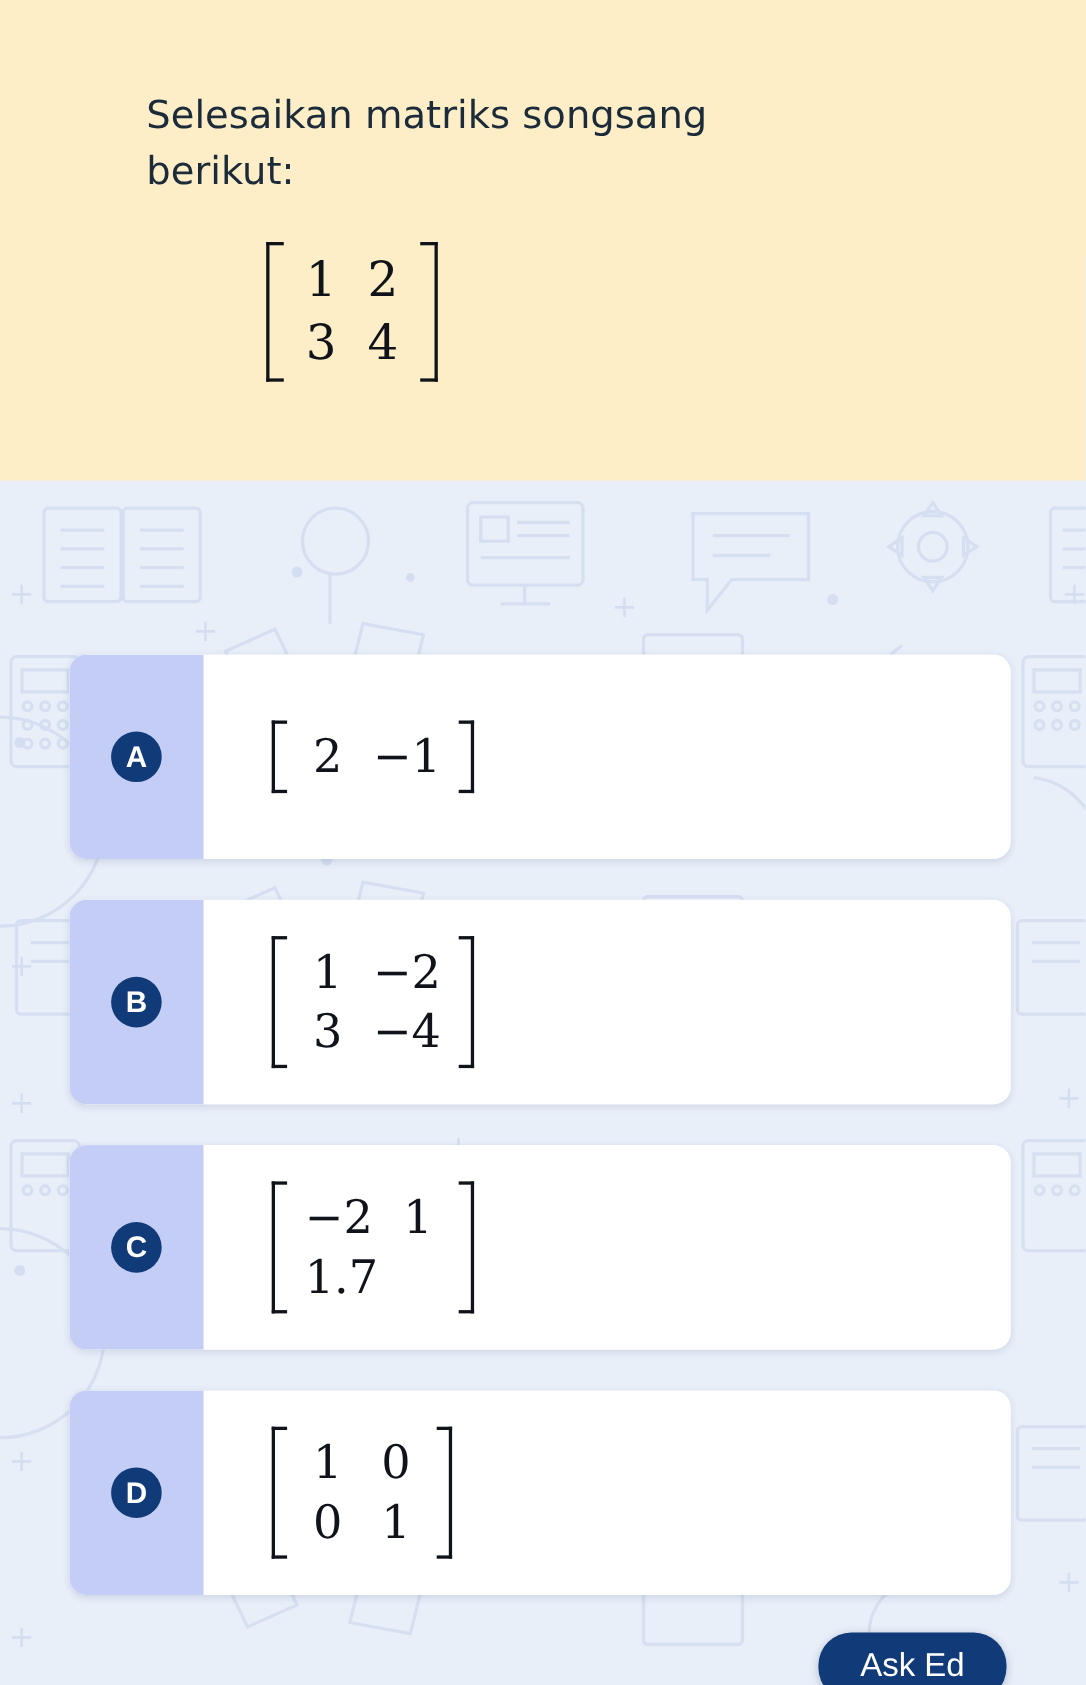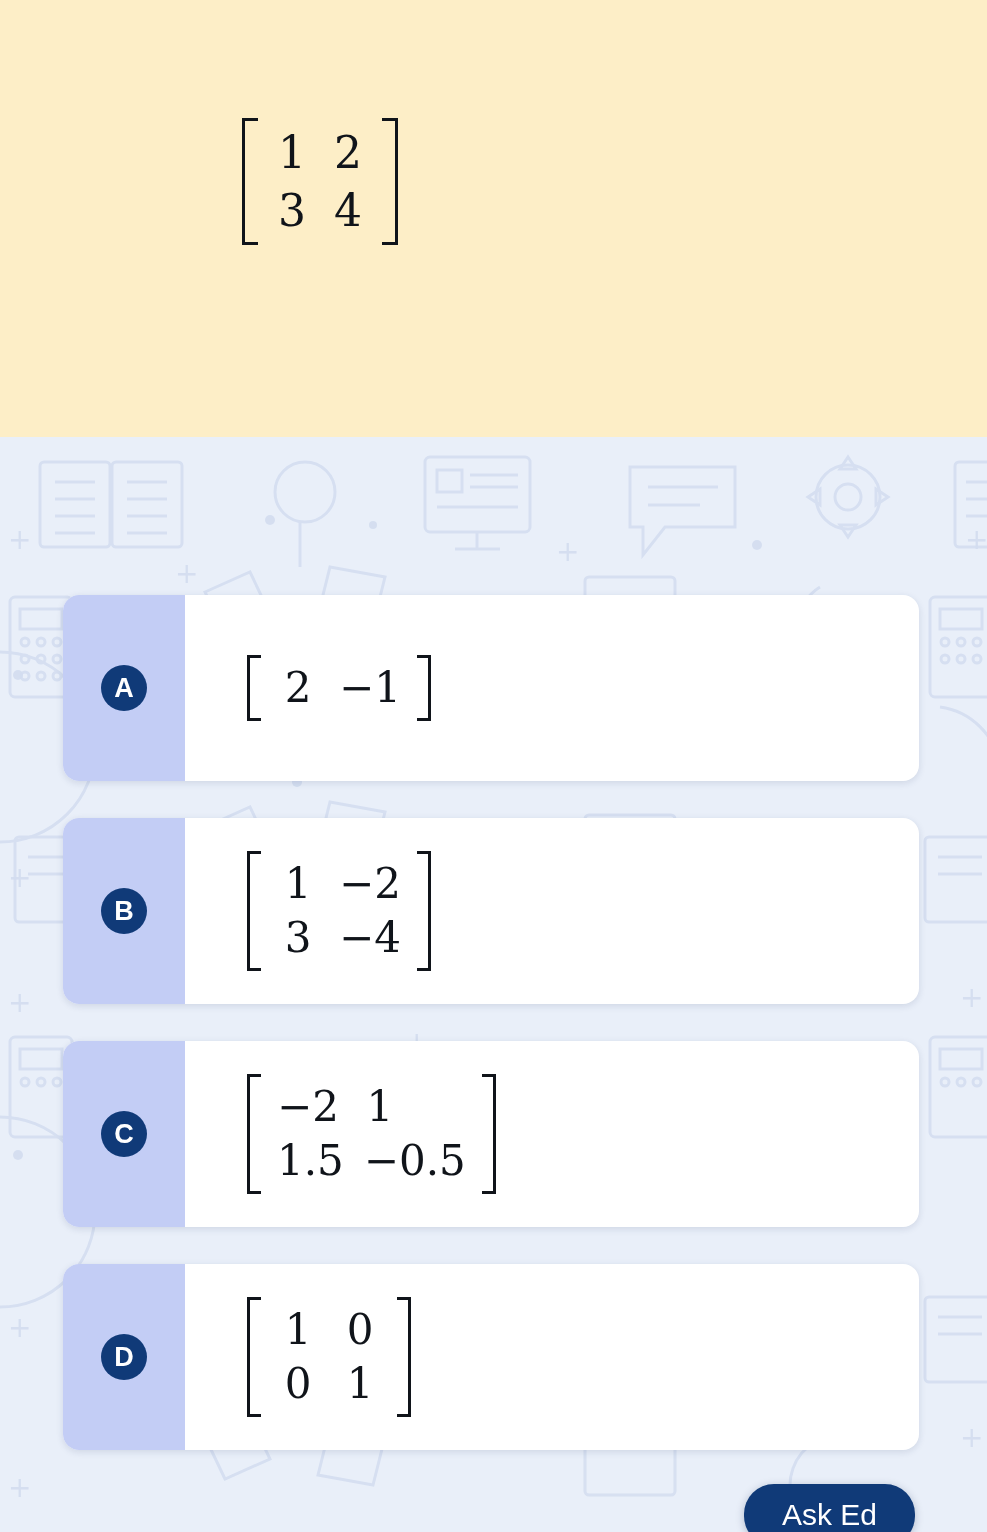--- a/index.html
+++ b/index.html
@@ -284,20 +284,24 @@
       <circle cx="757" cy="108" r="5"></circle>
       <circle cx="18" cy="238" r="5"></circle>
       <circle cx="297" cy="345" r="5"></circle>
       <circle cx="757" cy="610" r="5"></circle>
       <circle cx="18" cy="718" r="5"></circle>
     </g>
   </svg>
 </div>
 
 <div class="question-banner">
+  <div class="question-text">
+    <span>Selesaikan matriks songsang</span><br>
+    <span>berikut:</span>
+  </div>
   <div class="question-matrix">
     <div class="matrix size-q">
       <div class="bracket left"></div>
       <div class="matrix-body">
         <div class="matrix-row">
           <span class="matrix-cell">1</span>
           <span class="matrix-cell">2</span>
         </div>
         <div class="matrix-row">
           <span class="matrix-cell">3</span>
@@ -357,22 +361,21 @@
     </div>
     <div class="option-content">
       <div class="matrix size-opt">
         <div class="bracket left"></div>
         <div class="matrix-body">
           <div class="matrix-row">
             <span class="matrix-cell">−2</span>
             <span class="matrix-cell">1</span>
           </div>
           <div class="matrix-row">
-            <span class="matrix-cell">1.5</span>
-            <span class="matrix-cell">−0.5</span>
+            <span class="matrix-cell">1.7</span>
           </div>
         </div>
         <div class="bracket right"></div>
       </div>
     </div>
   </div>
 
   <div class="option-row">
     <div class="option-letter-box">
       <div class="option-letter">D</div>

